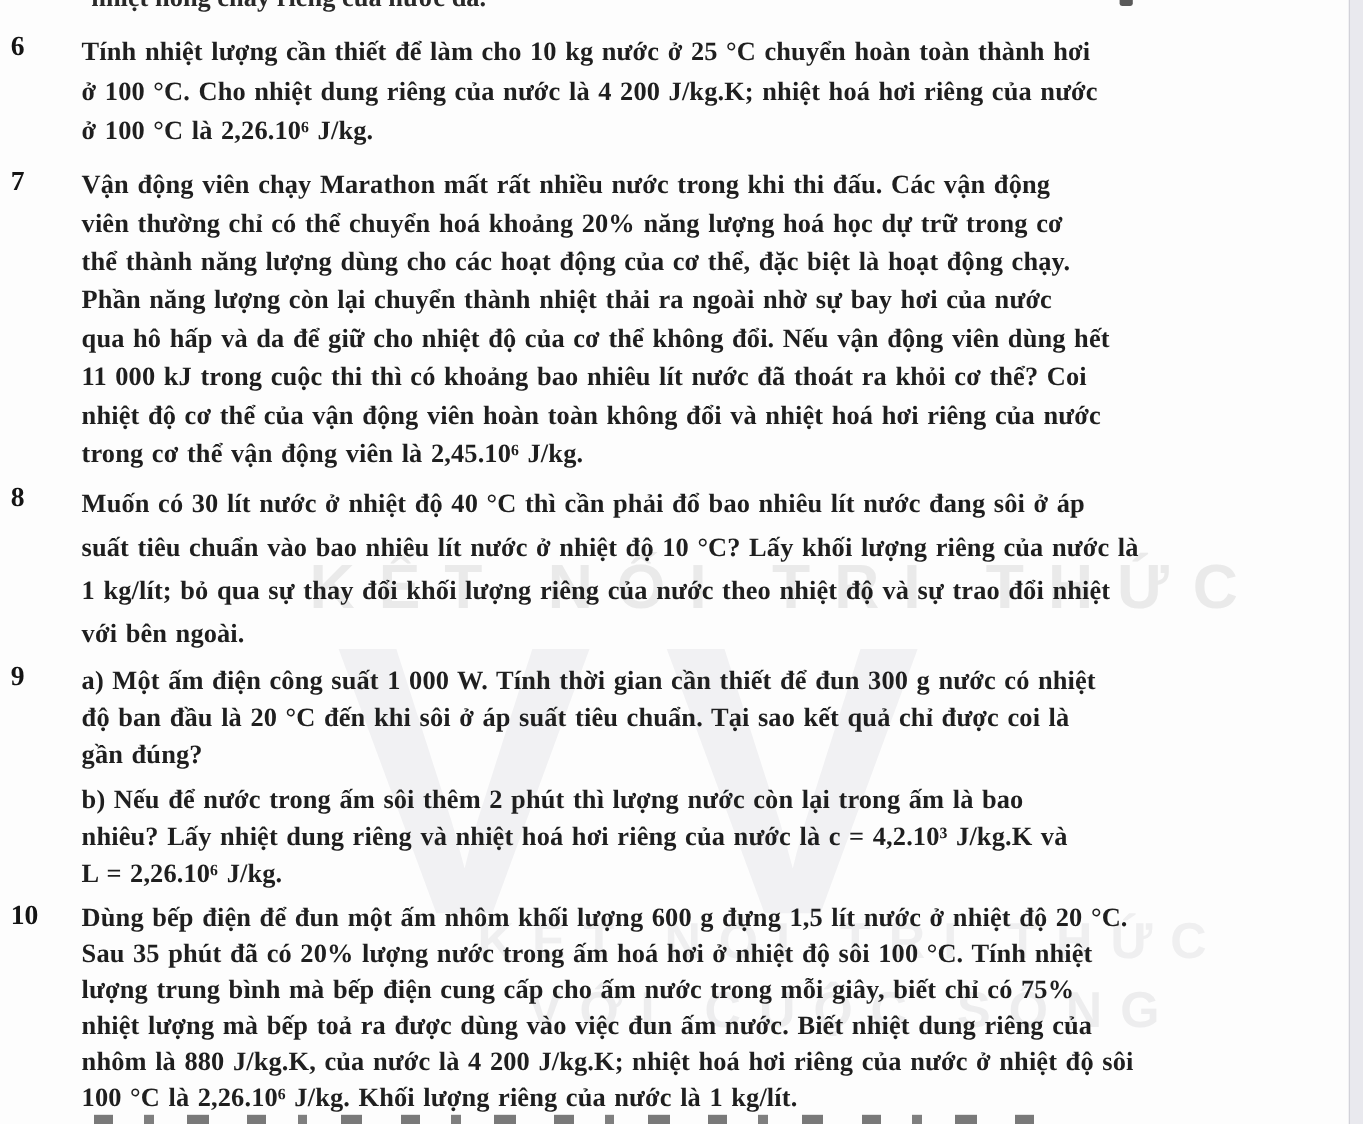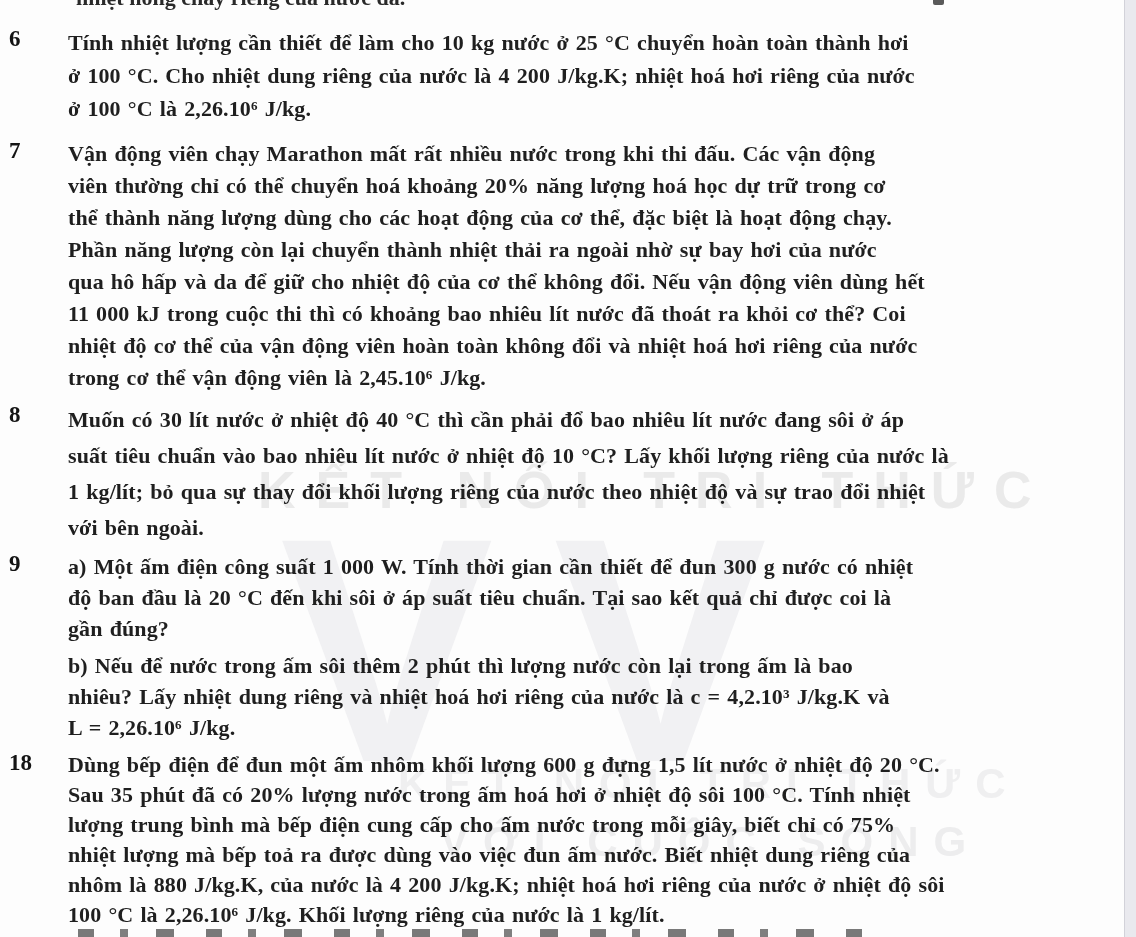--- a/index.html
+++ b/index.html
@@ -112,21 +112,21 @@
   <div class="problem lh31" style="top:650px">
     <div class="pnum"></div>
     <div class="plines">
       <div class="tline">b) Nếu để nước trong ấm sôi thêm 2 phút thì lượng nước còn lại trong ấm là bao</div>
       <div class="tline">nhiêu? Lấy nhiệt dung riêng và nhiệt hoá hơi riêng của nước là c = 4,2.10³ J/kg.K và</div>
       <div class="tline">L = 2,26.10⁶ J/kg.</div>
     </div>
   </div>
 
   <div class="problem lh30" style="top:750px">
-    <div class="pnum">18</div>
+    <div class="pnum">10</div>
     <div class="plines">
       <div class="tline">Dùng bếp điện để đun một ấm nhôm khối lượng 600 g đựng 1,5 lít nước ở nhiệt độ 20 °C.</div>
       <div class="tline">Sau 35 phút đã có 20% lượng nước trong ấm hoá hơi ở nhiệt độ sôi 100 °C. Tính nhiệt</div>
       <div class="tline">lượng trung bình mà bếp điện cung cấp cho ấm nước trong mỗi giây, biết chỉ có 75%</div>
       <div class="tline">nhiệt lượng mà bếp toả ra được dùng vào việc đun ấm nước. Biết nhiệt dung riêng của</div>
       <div class="tline">nhôm là 880 J/kg.K, của nước là 4 200 J/kg.K; nhiệt hoá hơi riêng của nước ở nhiệt độ sôi</div>
       <div class="tline">100 °C là 2,26.10⁶ J/kg. Khối lượng riêng của nước là 1 kg/lít.</div>
     </div>
   </div>
 

